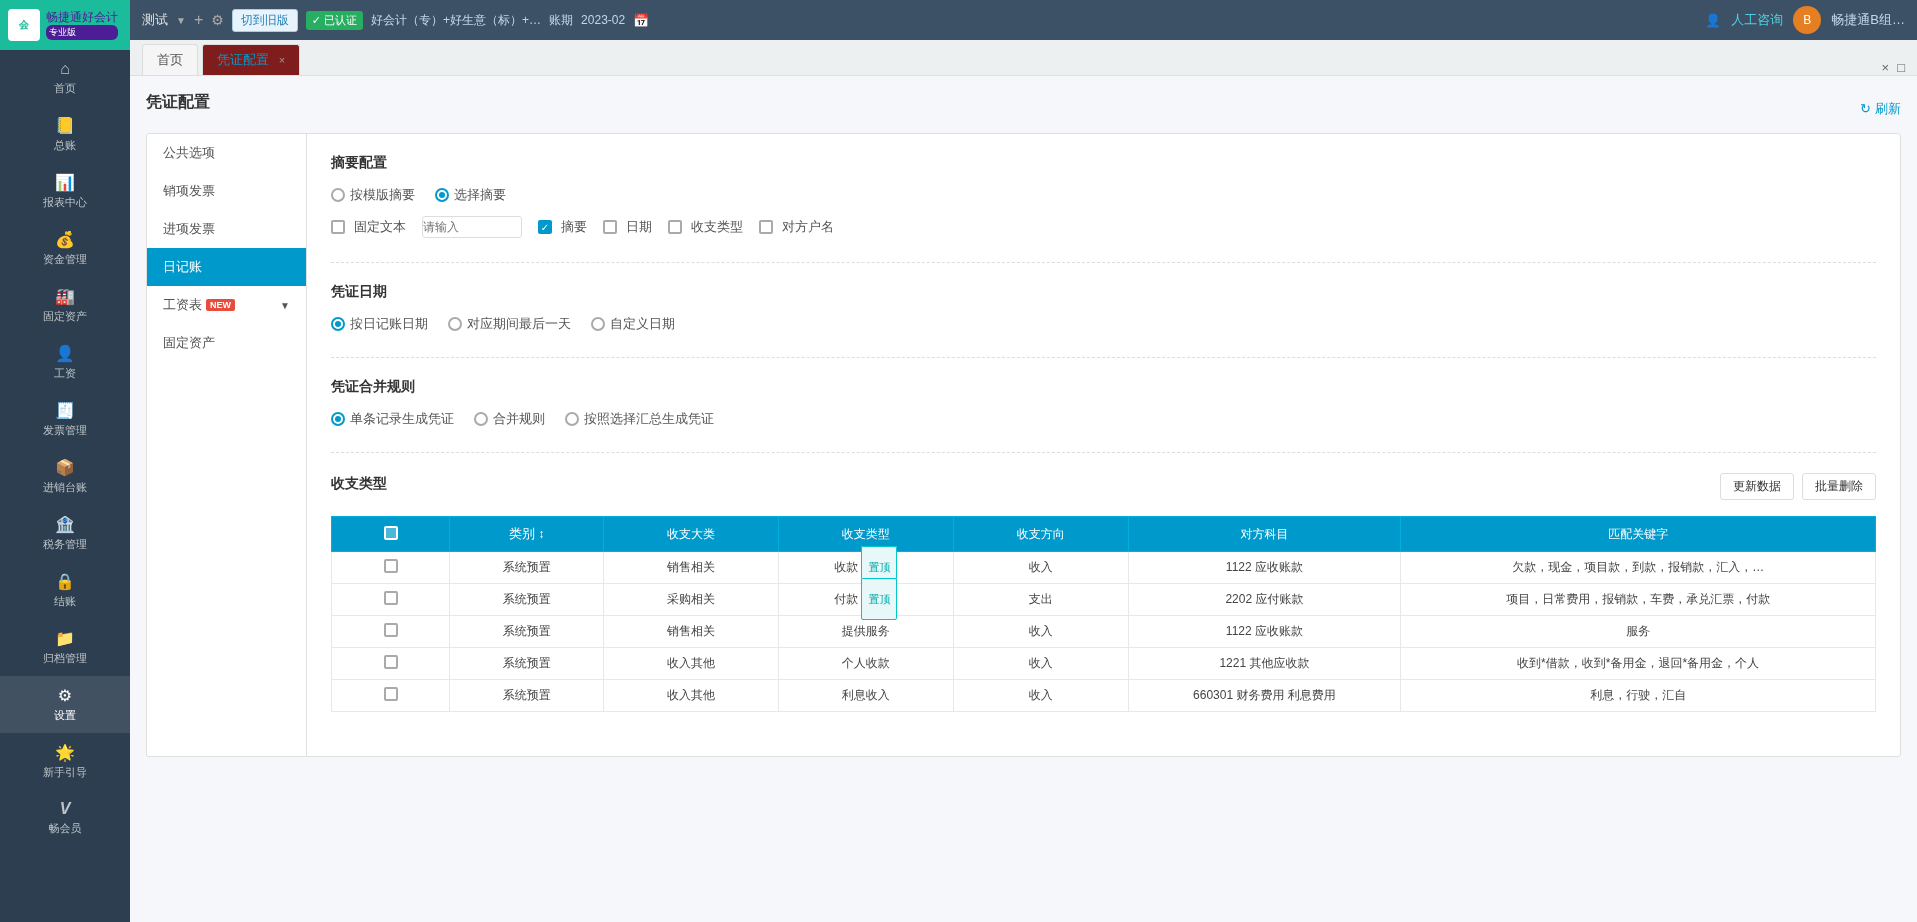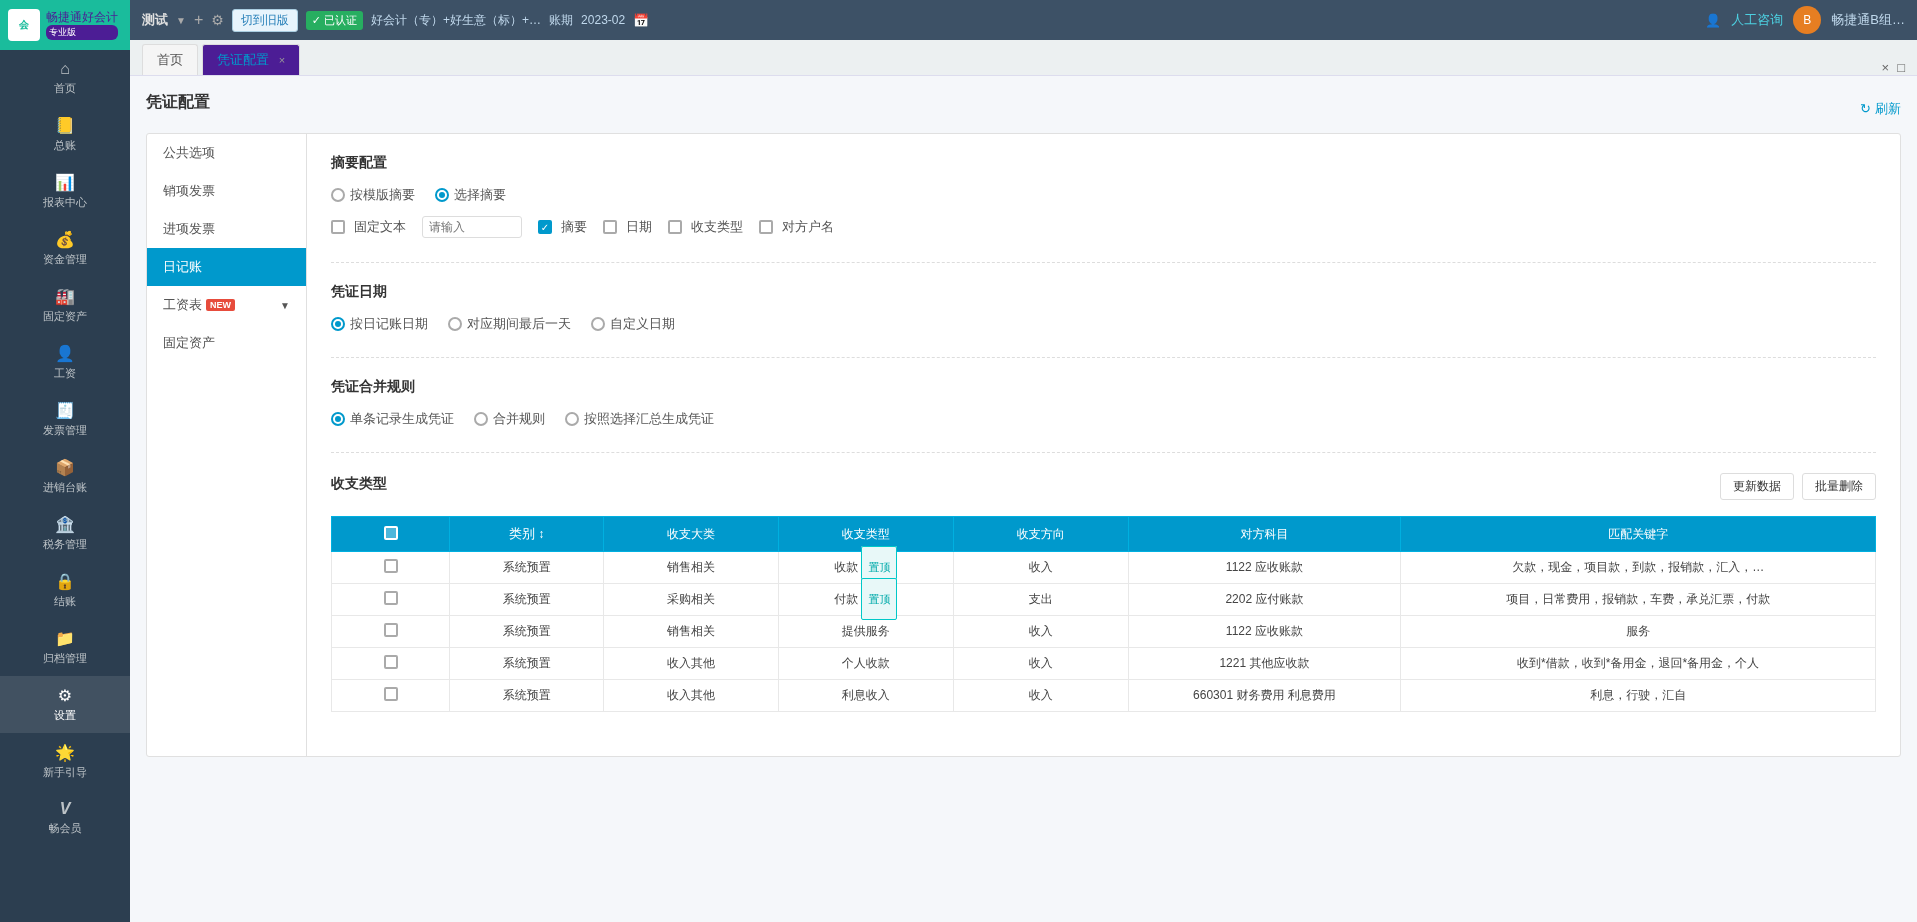--- a/index.html
+++ b/index.html
@@ -66,21 +66,21 @@
     
     .topbar {
       height: 40px;
       background: #3d5166;
       display: flex;
       align-items: center;
       padding: 0 12px;
       gap: 8px;
       flex-shrink: 0;
     }
-    .topbar-company { color: #e0e0e0; font-size: 13px; font-weight: bold; }
+    .topbar-company { color: #e0e0e0; font-size: 13px; }
     .topbar-arrow { color: #aaa; font-size: 10px; }
     .topbar-btn-old {
       background: #e8f4fc;
       border: 1px solid #aacde0;
       border-radius: 3px;
       padding: 2px 8px;
       font-size: 12px;
       color: #2980b9;
       cursor: pointer;
     }
@@ -118,21 +118,21 @@
       border: 1px solid #ddd;
       border-bottom: none;
       border-radius: 3px 3px 0 0;
       cursor: pointer;
       font-size: 13px;
       background: #f5f5f5;
       color: #555;
       margin-right: 4px;
     }
     .tab.active {
-      background: #4c1d95;
+      background: #7f1d1d;
       color: #0099cc;
       border-color: #ddd;
     }
     .tab-close { margin-left: 6px; color: #999; font-size: 11px; }
     .tabbar-right { margin-left: auto; display: flex; align-items: center; gap: 8px; color: #666; }
 
     
     .content {
       flex: 1;
       overflow-y: auto;
@@ -242,21 +242,21 @@
     }
     .checkbox-box.checked {
       background: #0099cc;
       border-color: #0099cc;
       color: white;
       font-size: 10px;
     }
     .text-input {
       border: 1px solid #ddd;
       border-radius: 3px;
-      padding: 3px 6px;
+      padding: 3px 0;
       width: 100px;
       font-size: 12px;
       color: #aaa;
     }
     .example-text { color: #0099cc; font-size: 12px; margin-top: 8px; }
 
     
     .table-toolbar {
       display: flex;
       justify-content: flex-end;

